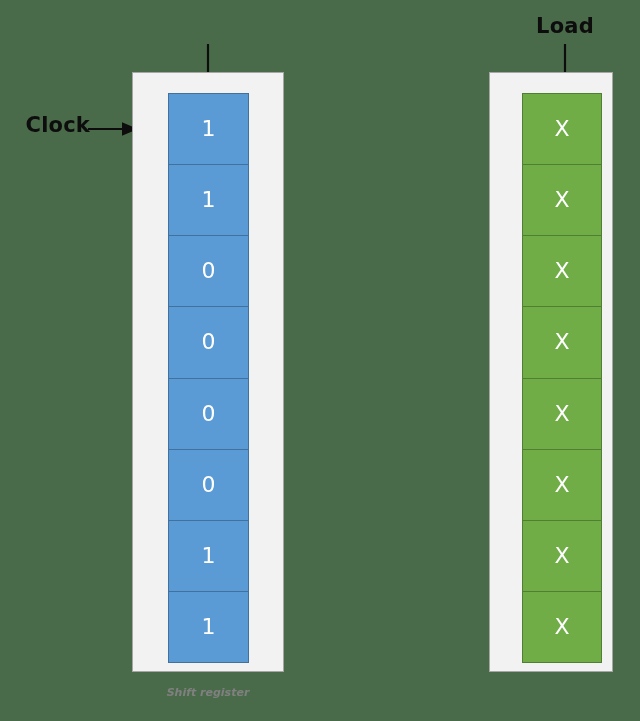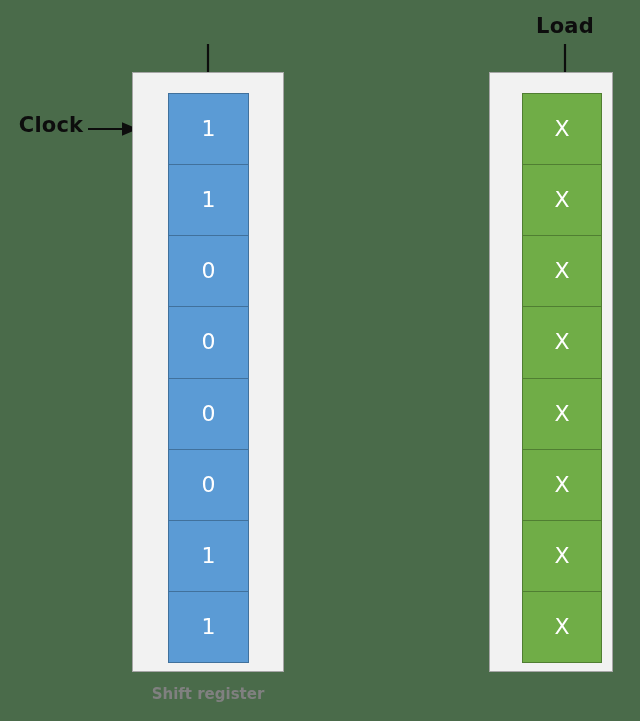--- a/index.html
+++ b/index.html
@@ -42,21 +42,21 @@
   #load-label {
     left: 519px;
     top: 16px;
     width: 92px;
     text-align: center;
   }
   #clock-label {
     left: 12px;
     top: 115px;
     width: 78px;
-    text-align: center;
+    text-align: right;
   }
 
   
   .arrow-svg {
     position: absolute;
     overflow: visible;
   }
   #serial-input-arrow { left: 192px; top: 44px; width: 32px; height: 52px; }
   #load-arrow         { left: 549px; top: 44px; width: 32px; height: 52px; }
   #clock-arrow        { left: 88px;  top: 114px; width: 50px; height: 30px; }
@@ -104,24 +104,25 @@
     margin-bottom: -1px;
   }
   .cell:last-child { margin-bottom: 0; }
 
   
   .caption {
     position: absolute;
     color: #808080;
     font-family: "DejaVu Sans", sans-serif;
     font-weight: bold;
-    font-size: 15px;
+    font-size: 11px;
     text-align: center;
     white-space: nowrap;
     line-height: 1;
+    font-style: italic;
   }
   #shift-register-caption   { left: 132px; top: 687px; width: 152px; }
   #storage-register-caption { left: 471px; top: 687px; width: 160px; }
 </style>
 </head>
 <body>
 
 <div id="stage">
 
 

